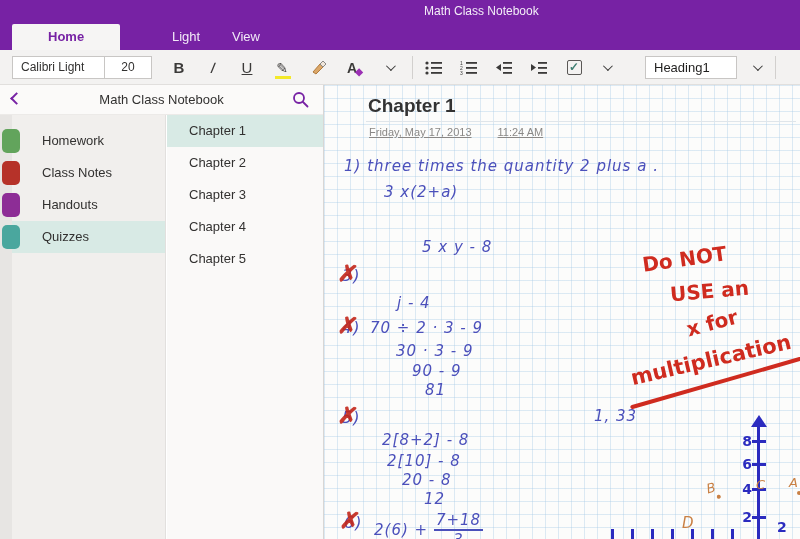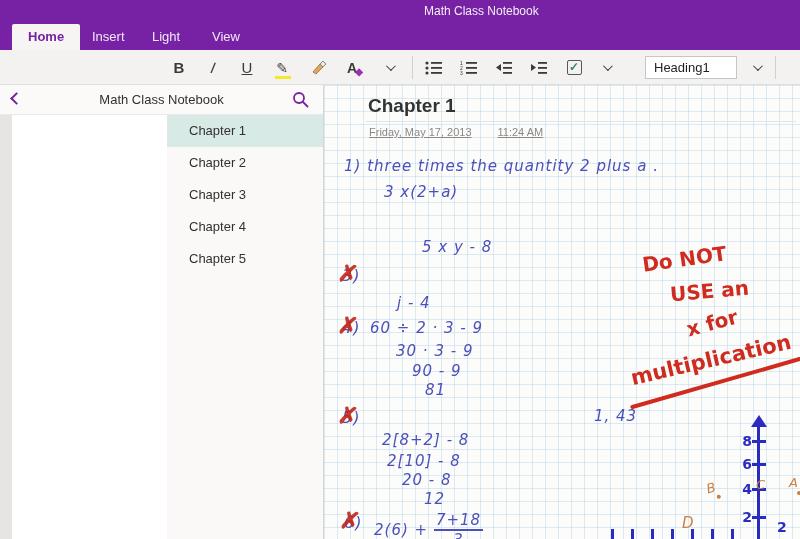--- a/index.html
+++ b/index.html
@@ -5,21 +5,21 @@
   * { margin:0; padding:0; box-sizing:border-box; }
   html,body { width:800px; height:539px; overflow:hidden; font-family:"Liberation Sans",sans-serif; background:#fff; }
   #app { position:relative; width:800px; height:539px; }
 
   
   .titlebar { position:absolute; left:0; top:0; width:800px; height:22px; background:#7722a4; }
   .titlebar .title { position:absolute; left:424px; top:4px; color:#f4eef8; font-size:12px; }
 
   
   .tabrow { position:absolute; left:0; top:22px; width:800px; height:28px; background:#7722a4; }
-  .tab { position:absolute; top:2px; height:26px; line-height:26px; padding:0 16px; font-size:13px; color:#f2e9f7; cursor:pointer; }
+  .tab { position:absolute; top:2px; height:26px; line-height:26px; padding:0 36px; font-size:13px; color:#f2e9f7; cursor:pointer; }
   .tab.active { background:#f6f5f4; color:#7722a4; font-weight:bold; border-radius:2px 2px 0 0; }
 
   
   .toolbar { position:absolute; left:0; top:50px; width:800px; height:35px; background:#f3f2f1; border-bottom:1px solid #e1dfdd; }
   .fontbox { position:absolute; left:12px; top:6px; width:140px; height:23px; background:#fff; border:1px solid #c8c6c4; display:flex; }
   .fontbox .fname { width:92px; border-right:1px solid #c8c6c4; font-size:12px; color:#323130; line-height:21px; padding-left:8px; }
   .fontbox .fsize { flex:1; font-size:12px; color:#323130; line-height:21px; text-align:center; }
   .tbtn { position:absolute; top:4px; width:28px; height:27px; display:flex; align-items:center; justify-content:center; color:#3b3a39; font-size:15px; cursor:pointer; }
   .sep { position:absolute; top:6px; width:1px; height:23px; background:#d2d0ce; }
   .chev { display:inline-block; width:7px; height:7px; border-right:1.6px solid #3b3a39; border-bottom:1.6px solid #3b3a39; transform:rotate(45deg) translateY(-2px); }
@@ -81,26 +81,29 @@
 <body>
 
 <div id="app">
 
   <div class="titlebar">
     <div class="title">Math Class Notebook</div>
   </div>
 
   <div class="tabrow">
     <div class="tab active" style="left:12px;">Home</div>
-    <div class="tab" style="left:76px;">Insert</div>
     <div class="tab" style="left:136px;">Light</div>
     <div class="tab" style="left:196px;">View</div>
   </div>
 
   <div class="toolbar">
+    <div class="fontbox">
+      <div class="fname">Calibri Light</div>
+      <div class="fsize">20</div>
+    </div>
     <div class="tbtn" style="left:165px;font-weight:bold;">B</div>
     <div class="tbtn" style="left:199px;font-style:italic;transform:skewX(-12deg);">I</div>
     <div class="tbtn u-line" style="left:233px;">U</div>
     <div class="tbtn" style="left:268px;">
       <span class="hl-wrap">✎<span class="hl-bar"></span></span>
     </div>
     <div class="tbtn" style="left:304px;">
       <svg width="18" height="18" viewBox="0 0 18 18">
         <path d="M4 13 L11 5 L14 8 L7 15 Z" fill="#dba768" stroke="#b07b3e" stroke-width="1"></path>
         <path d="M11 5 L14 2 L17 5 L14 8 Z" fill="#f0e6da" stroke="#8a8886" stroke-width="1"></path>
@@ -171,20 +174,39 @@
     <div class="navtitle">Math Class Notebook</div>
     <div class="searchicon">
       <svg width="17" height="17" viewBox="0 0 17 17">
         <circle cx="7" cy="7" r="5" fill="none" stroke="#7722a4" stroke-width="1.8"></circle>
         <line x1="11" y1="11" x2="15.5" y2="15.5" stroke="#7722a4" stroke-width="1.8" stroke-linecap="round"></line>
       </svg>
     </div>
   </div>
 
   <div class="leftstrip"></div>
+  <div class="sectionlist">
+    <div style="height:10px;"></div>
+    <div class="sectionrow">
+      <span class="sectiontab" style="background: rgb(98, 164, 92);"></span>
+      <span>Homework</span>
+    </div>
+    <div class="sectionrow">
+      <span class="sectiontab" style="background: rgb(182, 50, 41);"></span>
+      <span>Class Notes</span>
+    </div>
+    <div class="sectionrow">
+      <span class="sectiontab" style="background: rgb(141, 45, 150);"></span>
+      <span>Handouts</span>
+    </div>
+    <div class="sectionrow sel">
+      <span class="sectiontab" style="background: rgb(74, 167, 158);"></span>
+      <span>Quizzes</span>
+    </div>
+  </div>
 
   <div class="pagelist">
     <div class="pagerow sel">Chapter 1</div>
     <div class="pagerow">Chapter 2</div>
     <div class="pagerow">Chapter 3</div>
     <div class="pagerow">Chapter 4</div>
     <div class="pagerow">Chapter 5</div>
   </div>
 
   <div class="canvas">
@@ -197,28 +219,28 @@
     <div class="ink" style="left:20px;top:72px;">1) three times  the quantity  2 plus a .</div>
     <div class="ink" style="left:60px;top:98px;">3 x(2+a)</div>
     <div class="ink" style="left:98px;top:153px;font-style:italic;">5 x y - 8</div>
 
     <div class="ink num" style="left:18px;top:181px;">3)</div>
     <div class="redx" style="left:14px;top:177px;">✗</div>
     <div class="ink" style="left:73px;top:209px;">j - 4</div>
 
     <div class="ink num" style="left:18px;top:233px;">4)</div>
     <div class="redx" style="left:14px;top:229px;">✗</div>
-    <div class="ink" style="left:46px;top:234px;">60 ÷ 2 · 3 - 9</div>
+    <div class="ink" style="left:46px;top:234px;">70 ÷ 2 · 3 - 9</div>
     <div class="ink" style="left:72px;top:257px;">30 · 3 - 9</div>
     <div class="ink" style="left:88px;top:277px;">90 - 9</div>
     <div class="ink" style="left:101px;top:296px;">81</div>
 
     <div class="ink num" style="left:18px;top:323px;">5)</div>
     <div class="redx" style="left:14px;top:319px;">✗</div>
-    <div class="ink" style="left:270px;top:322px;">1, 43</div>
+    <div class="ink" style="left:270px;top:322px;">1, 33</div>
     <div class="ink" style="left:58px;top:346px;">2[8+2] - 8</div>
     <div class="ink" style="left:63px;top:367px;text-align:center;">2[10] - 8</div>
     <div class="ink" style="left:78px;top:386px;">20 - 8</div>
     <div class="ink" style="left:100px;top:405px;">12</div>
 
     <div class="ink num" style="left:20px;top:428px;">6)</div>
     <div class="redx" style="left:16px;top:424px;">✗</div>
     <div class="ink" style="left:50px;top:426px;">
       <span>2(6) + </span><span class="frac"><span class="top">7+18</span><span class="bot">3</span></span>
     </div>

